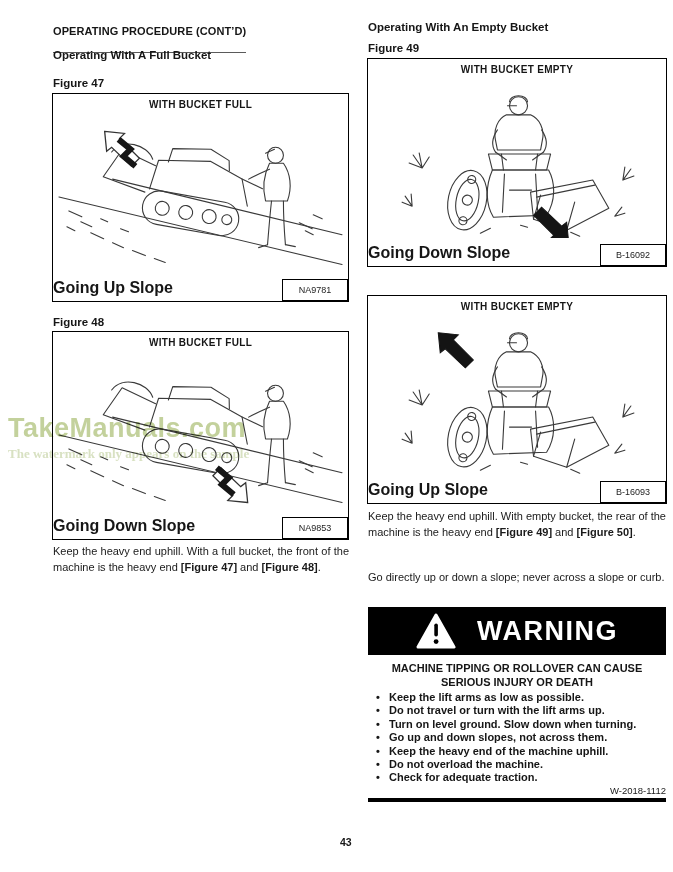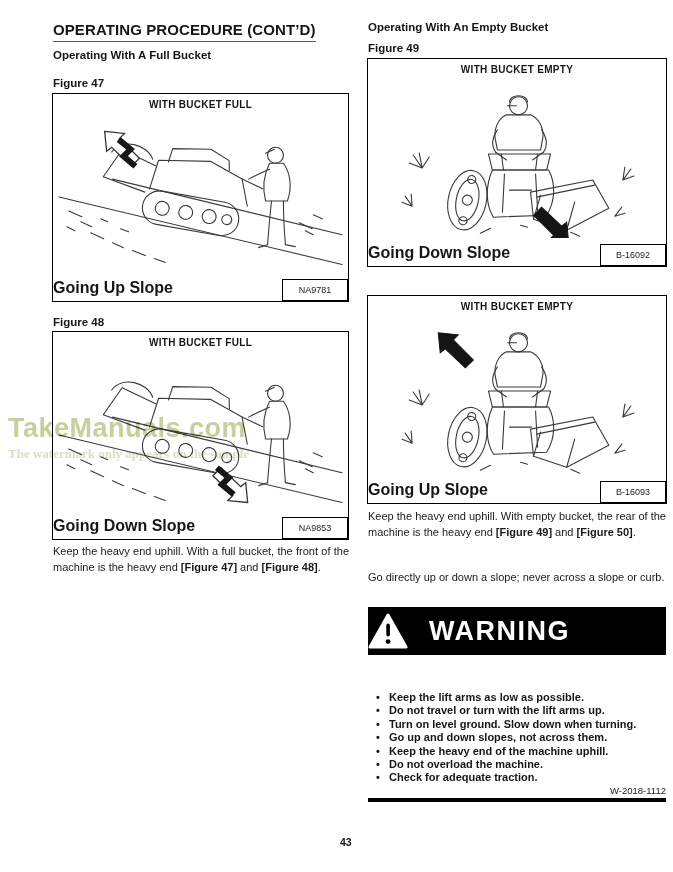--- a/index.html
+++ b/index.html
@@ -1,37 +1,37 @@
 <!DOCTYPE html>
 <html><head>
 <meta charset="utf-8">
 <style>
   html,body{margin:0;padding:0;background:#fff;}
   .page{position:relative;width:673px;height:872px;background:#ffffff;
         font-family:"Liberation Sans","DejaVu Sans",sans-serif;color:#161616;overflow:hidden;}
   .abs{position:absolute;}
   
-  .section-title{font-size:15px;font-weight:700;display:inline-block;
-                 border-bottom:1.5px solid #5a5a5a;padding-bottom:3px;letter-spacing:.1px;}
+  .section-title{font-size:11px;font-weight:700;display:inline-block;
+                 border-bottom:1.5px solid #5a5a5a;padding-bottom:15px;letter-spacing:.1px;}
   .sub-heading{font-size:11.5px;font-weight:700;}
   .fig-label{font-size:11.5px;font-weight:700;}
   
   .fig-box{border:1px solid #000;background:#fff;}
   .fig-title{position:absolute;top:5px;left:0;right:0;text-align:center;
              font-size:10px;font-weight:700;letter-spacing:.3px;}
   .fig-art{position:absolute;left:2px;right:2px;top:21px;height:158px;width:calc(100% - 4px);}
   .fig-caption{position:absolute;bottom:4px;left:0;right:0;text-align:left;
                font-size:16px;font-weight:700;}
   .fig-code{position:absolute;right:0;bottom:0;width:64px;height:20px;border:1px solid #000;
             background:#fff;text-align:center;line-height:20px;font-size:9px;color:#222;}
   
   .para{font-size:11px;line-height:15.5px;text-align:justify;color:#1a1a1a;}
   .para b{font-weight:700;}
   
-  .warn-banner{background:#000;display:flex;align-items:center;gap:21px;}
+  .warn-banner{background:#000;display:flex;align-items:center;justify-content:center;gap:21px;}
   .warn-word{color:#fff;font-size:27px;font-weight:800;letter-spacing:1.5px;}
   .warn-head{text-align:center;font-size:11px;font-weight:700;line-height:14px;}
   .warn-list{list-style:none;margin:0;padding:0;}
   .warn-list li{display:flex;font-size:11px;font-weight:700;line-height:13.4px;}
   .warn-list .dot{width:13px;margin-left:8px;flex:none;}
   .warn-list .txt{flex:1;}
   .warn-code{text-align:right;font-size:9.5px;color:#222;}
   .warn-rule{background:#000;height:4px;}
   
   .footer-page{font-size:10.5px;font-weight:700;}
@@ -205,20 +205,24 @@
 
   <div class="abs warn-banner" style="left:368px;top:607px;width:298px;height:48px;">
     <svg width="40" height="36" viewBox="0 0 40 36">
       <polygon points="20,2 38,34 2,34" fill="#ffffff" stroke="#ffffff" stroke-width="3" stroke-linejoin="round"></polygon>
       <rect x="18.3" y="10.5" width="3.6" height="13" rx="1.8" fill="#000"></rect>
       <circle cx="20.1" cy="28.6" r="2.4" fill="#000"></circle>
     </svg>
     <span class="warn-word">WARNING</span>
   </div>
 
+  <div class="abs warn-head" style="left:368px;top:661px;width:298px;">
+    <div>MACHINE TIPPING OR ROLLOVER CAN CAUSE</div>
+    <div>SERIOUS INJURY OR DEATH</div>
+  </div>
 
   <ul class="abs warn-list" style="left:368px;top:691px;width:298px;">
     <li>
         <span class="dot">•</span>
         <span class="txt">Keep the lift arms as low as possible.</span>
       </li>
     <li>
         <span class="dot">•</span>
         <span class="txt">Do not travel or turn with the lift arms up.</span>
       </li>

